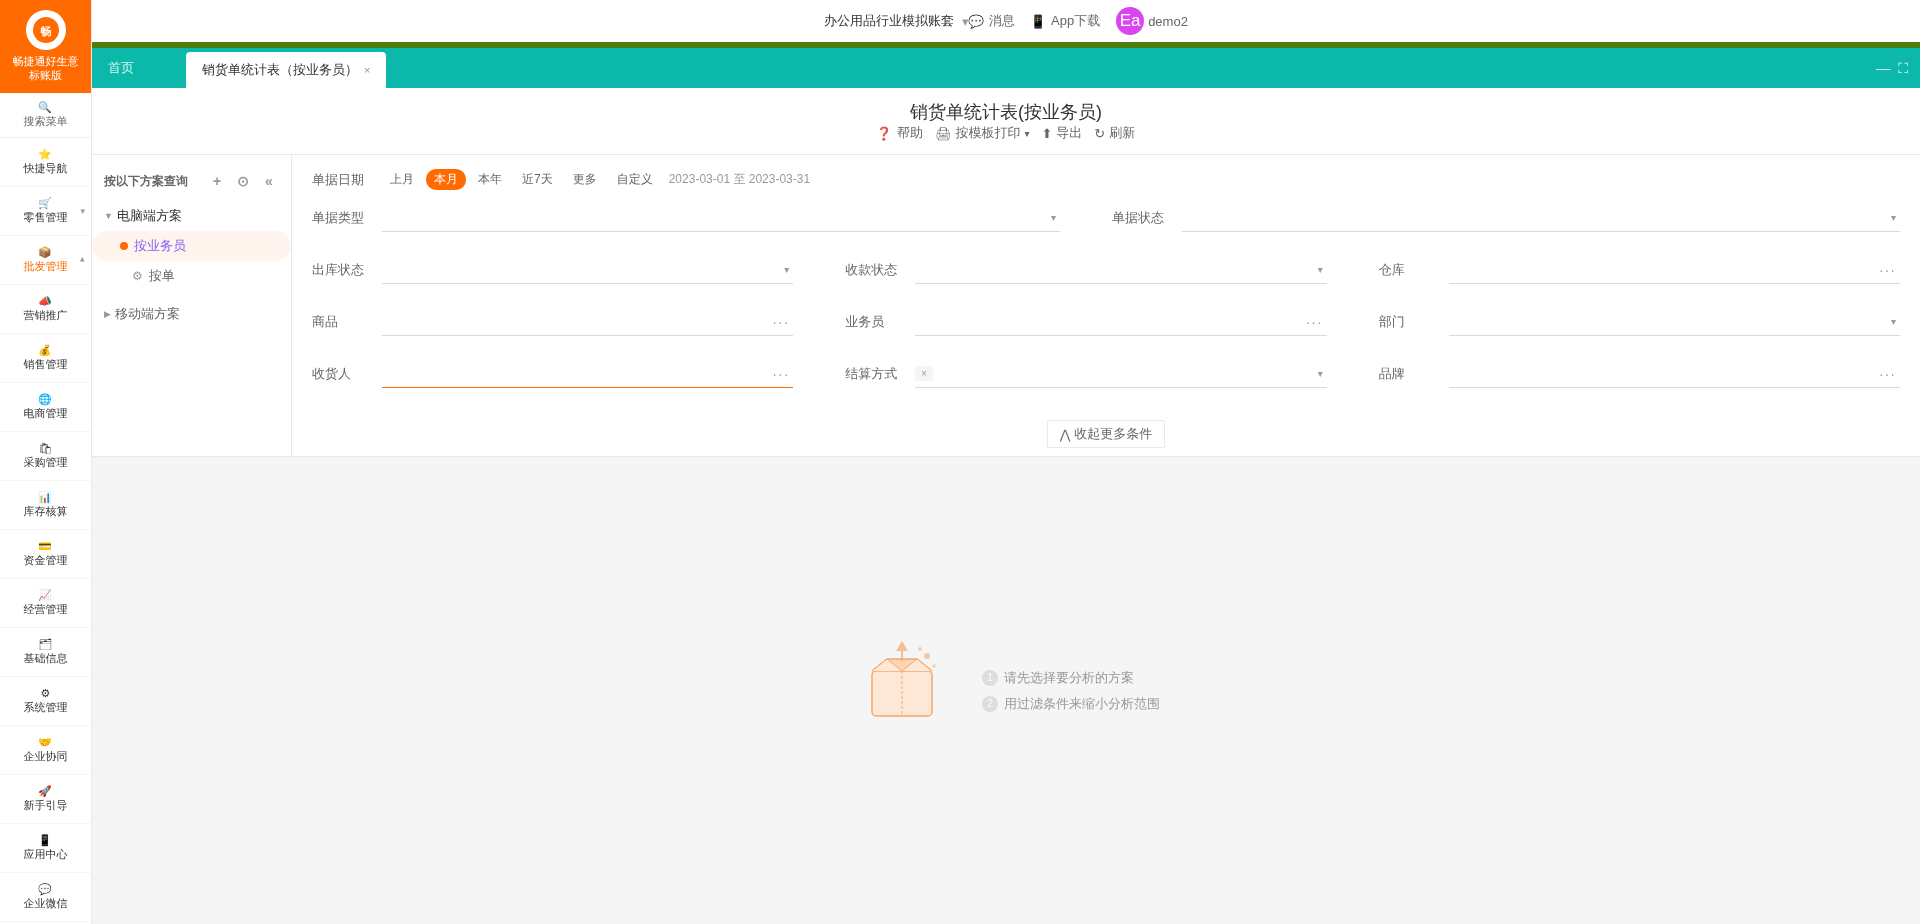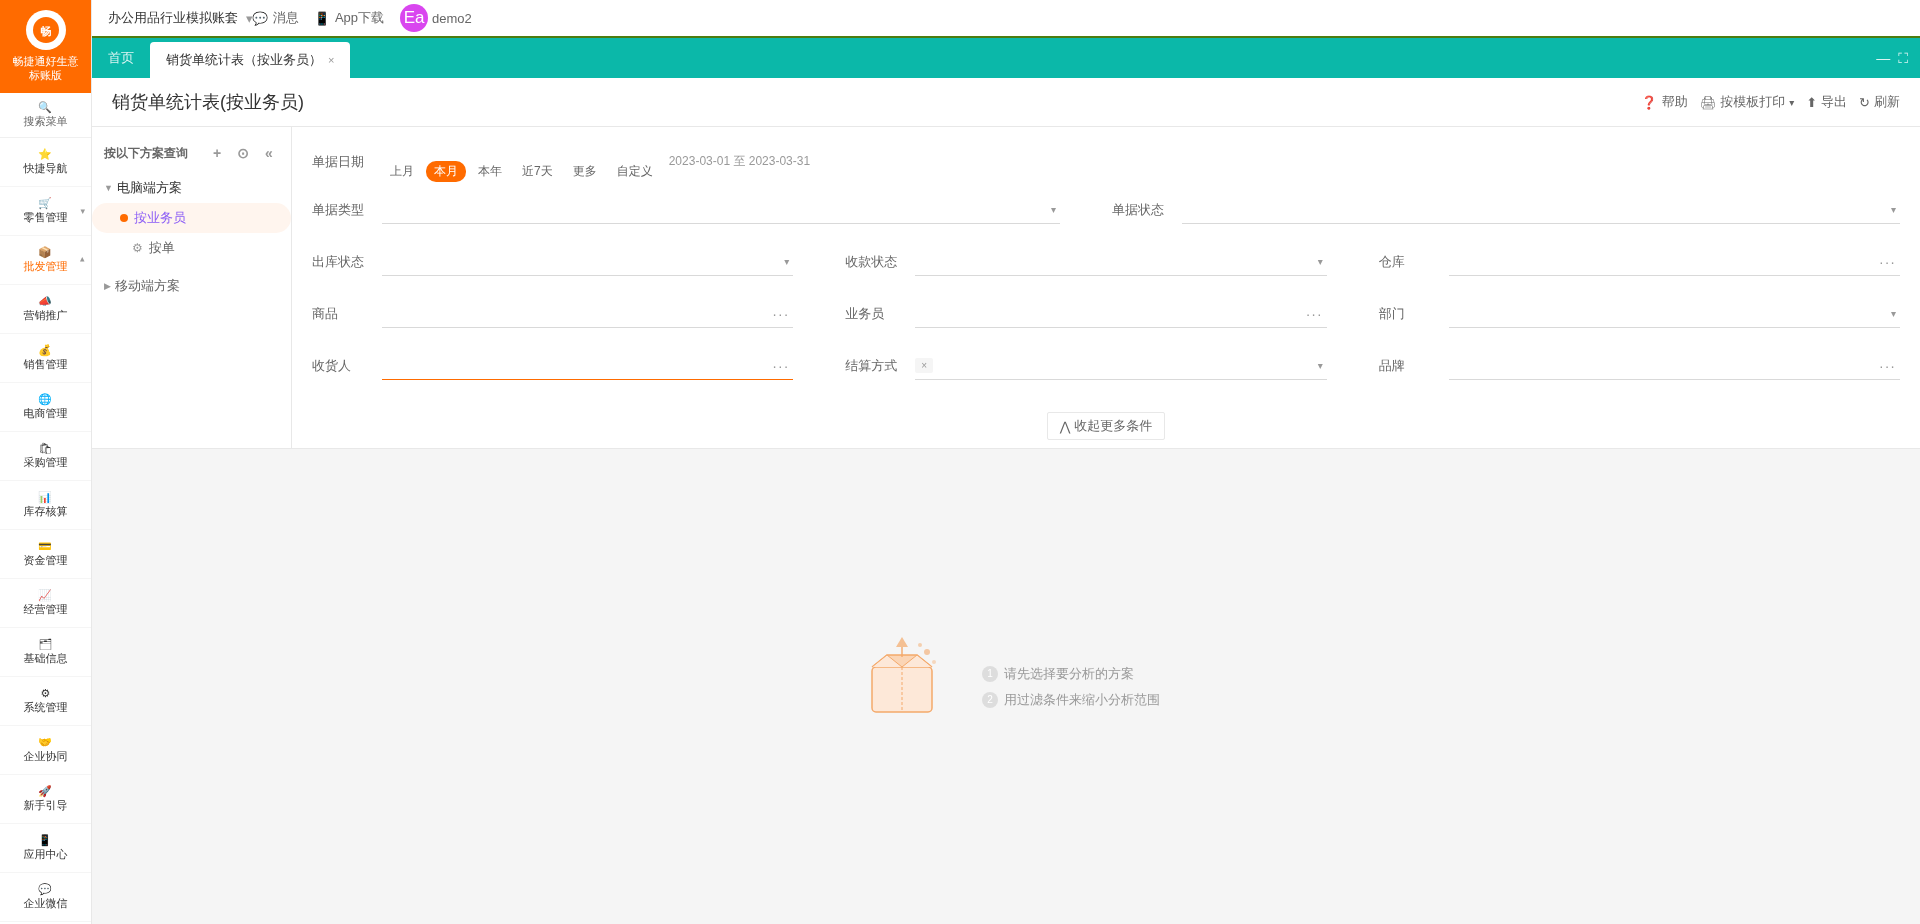--- a/index.html
+++ b/index.html
@@ -16,40 +16,40 @@
 
     .sidebar-nav-item { width: 100%; padding: 10px 6px; cursor: pointer; display: flex; flex-direction: column; align-items: center; color: #333; font-size: 11px; border-bottom: 1px solid #f5f5f5; position: relative; }
     .sidebar-nav-item.active { color: #ff6b00; }
     .sidebar-nav-item .arrow { position: absolute; right: 6px; top: 50%; transform: translateY(-50%); font-size: 9px; color: #999; }
     .sidebar-nav-item .arrow.up { transform: translateY(-50%) rotate(180deg); }
 
     
     .main { flex: 1; display: flex; flex-direction: column; overflow: hidden; }
 
     
-    .topbar { height: 38px; background: #fff; border-bottom: 2px solid #4d7c0f; display: flex; align-items: center; padding: 0 16px; justify-content: flex-start; flex-shrink: 0; }
+    .topbar { height: 48px; background: #fff; border-bottom: 6px solid #4d7c0f; display: flex; align-items: center; padding: 0 16px; justify-content: center; flex-shrink: 0; }
     .topbar-left { display: flex; align-items: center; gap: 8px; color: #333; font-size: 13px; }
     .topbar-right { display: flex; align-items: center; gap: 16px; color: #666; font-size: 13px; }
     .topbar-right-item { display: flex; align-items: center; gap: 4px; cursor: pointer; }
     .avatar { width: 28px; height: 28px; border-radius: 50%; background: #d946ef; display: flex; align-items: center; justify-content: center; color: #fff; font-size: 17px; }
 
     
     .tabbar { height: 40px; background: #0bb8a9; display: flex; align-items: center; padding: 0; flex-shrink: 0; }
     .tab { padding: 0 16px; height: 40px; display: flex; align-items: center; cursor: pointer; color: rgba(255,255,255,0.85); font-size: 13px; gap: 6px; }
-    .tab.active { background: #fff; color: #333; border-radius: 4px 4px 0 0; margin-top: 4px; height: 36px; }
+    .tab.active { background: #fff; color: #333; border-radius: 4px 4px 0 0; margin-top: 4px; height: 36px; margin-left: 36px; }
     .tab .close { font-size: 11px; color: #999; cursor: pointer; }
     .tabbar-actions { margin-left: auto; display: flex; align-items: center; gap: 8px; padding-right: 12px; }
     .tabbar-actions span { color: rgba(255,255,255,0.85); cursor: pointer; font-size: 16px; }
 
     
     .page { flex: 1; overflow-y: auto; background: #f5f5f5; display: flex; }
     .page-inner { flex: 1; padding: 0; display: flex; flex-direction: column; }
 
     
-    .page-header { background: #fff; padding: 12px 20px; display: flex; align-items: center; justify-content: space-between; border-bottom: 1px solid #e8e8e8; }
+    .page-header { background: #fff; padding: 12px 20px; display: flex; align-items: center; justify-content: space-between; border-bottom: 1px solid #e8e8e8; flex-direction: column; }
     .page-title { font-size: 18px; font-weight: 500; color: #333; }
     .page-header-actions { display: flex; align-items: center; gap: 12px; }
     .header-action-btn { display: flex; align-items: center; gap: 4px; color: #666; font-size: 13px; cursor: pointer; }
 
     
     .left-panel { width: 200px; background: #fff; border-right: 1px solid #e8e8e8; padding: 10px 0; flex-shrink: 0; }
     .left-panel-header { display: flex; align-items: center; justify-content: space-between; padding: 6px 12px; font-weight: bold; }
     .left-panel-title { font-size: 12px; color: #666; }
     .left-panel-icons { display: flex; gap: 6px; }
     .left-panel-icon { width: 20px; height: 20px; display: flex; align-items: center; justify-content: center; cursor: pointer; color: #999; font-size: 14px; border-radius: 3px; }
@@ -71,21 +71,21 @@
     .filter-item { display: flex; align-items: center; flex: 1; }
     .filter-label { width: 70px; color: #666; font-size: 13px; flex-shrink: 0; }
     .filter-control { flex: 1; border-bottom: 1px solid #d9d9d9; display: flex; align-items: center; padding: 4px 0; min-height: 28px; cursor: pointer; position: relative; }
     .filter-control .arrow-down { position: absolute; right: 4px; color: #999; font-size: 10px; }
     .filter-control .dots { position: absolute; right: 4px; color: #999; font-size: 14px; letter-spacing: 1px; }
 
     
     .date-row { display: flex; align-items: center; margin-bottom: 14px; }
     .date-label { width: 70px; color: #666; font-size: 13px; flex-shrink: 0; }
     .date-tabs { display: flex; align-items: center; gap: 4px; }
-    .date-tab { padding: 2px 8px; font-size: 12px; color: #666; cursor: pointer; border-radius: 2px; margin-top: 20px; }
+    .date-tab { padding: 2px 8px; font-size: 12px; color: #666; cursor: pointer; border-radius: 2px; }
     .date-tab.active { background: #ff6b00; color: #fff; border-radius: 10px; }
     .date-range { margin-left: 8px; color: #999; font-size: 12px; }
 
     
     .tag-close { display: flex; align-items: center; background: #f5f5f5; border-radius: 2px; padding: 2px 6px; font-size: 12px; color: #333; gap: 4px; }
     .tag-close .x { cursor: pointer; color: #999; font-size: 10px; }
 
     
     .collapse-row { display: flex; justify-content: center; padding: 8px 0; }
     .collapse-btn { display: flex; align-items: center; gap: 4px; color: #666; font-size: 13px; cursor: pointer; border: 1px solid #e8e8e8; border-radius: 2px; padding: 4px 12px; background: #fff; }

